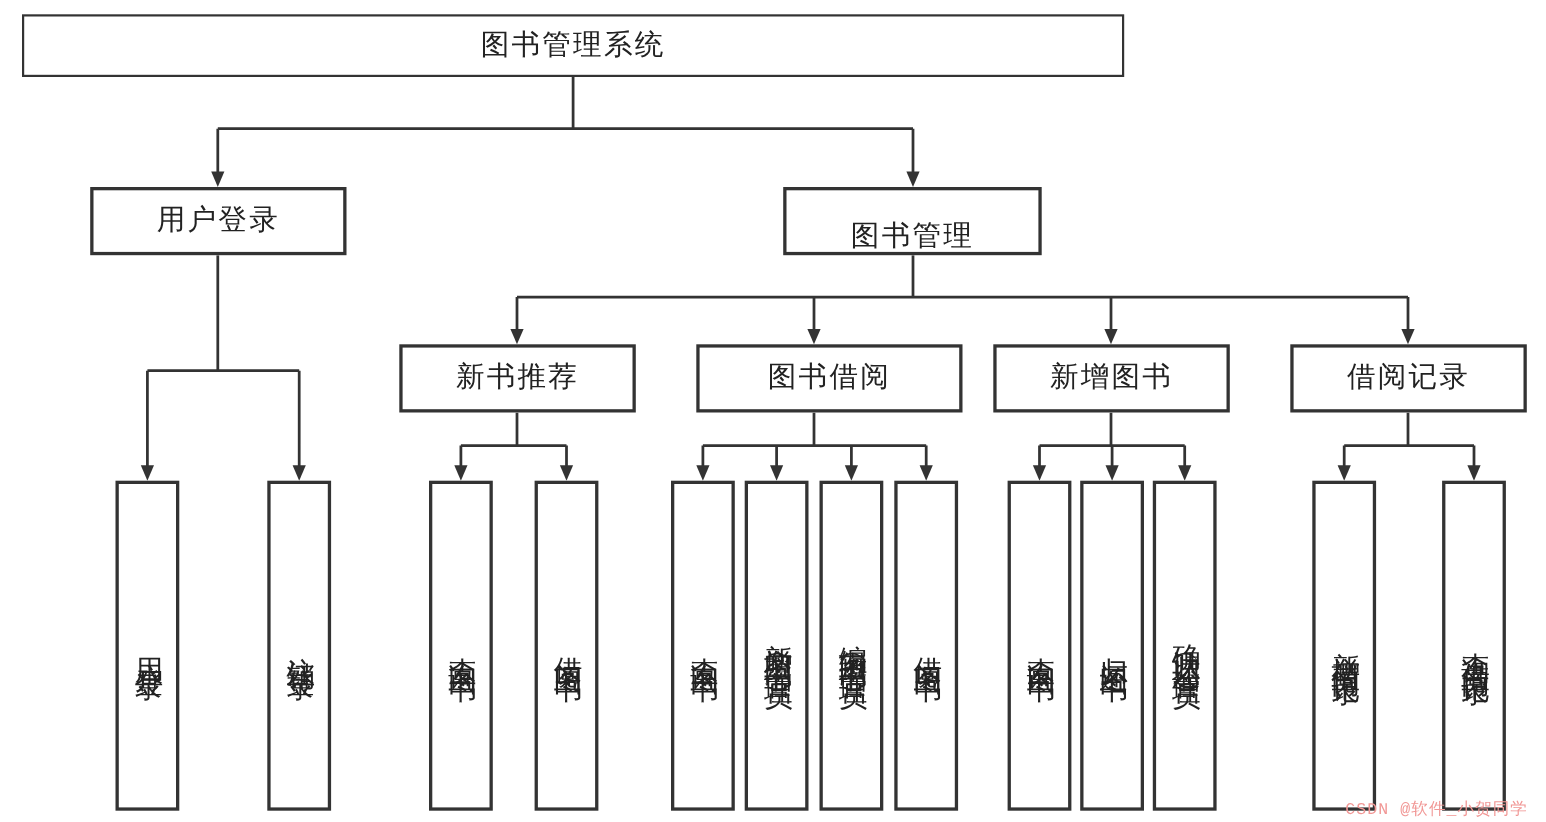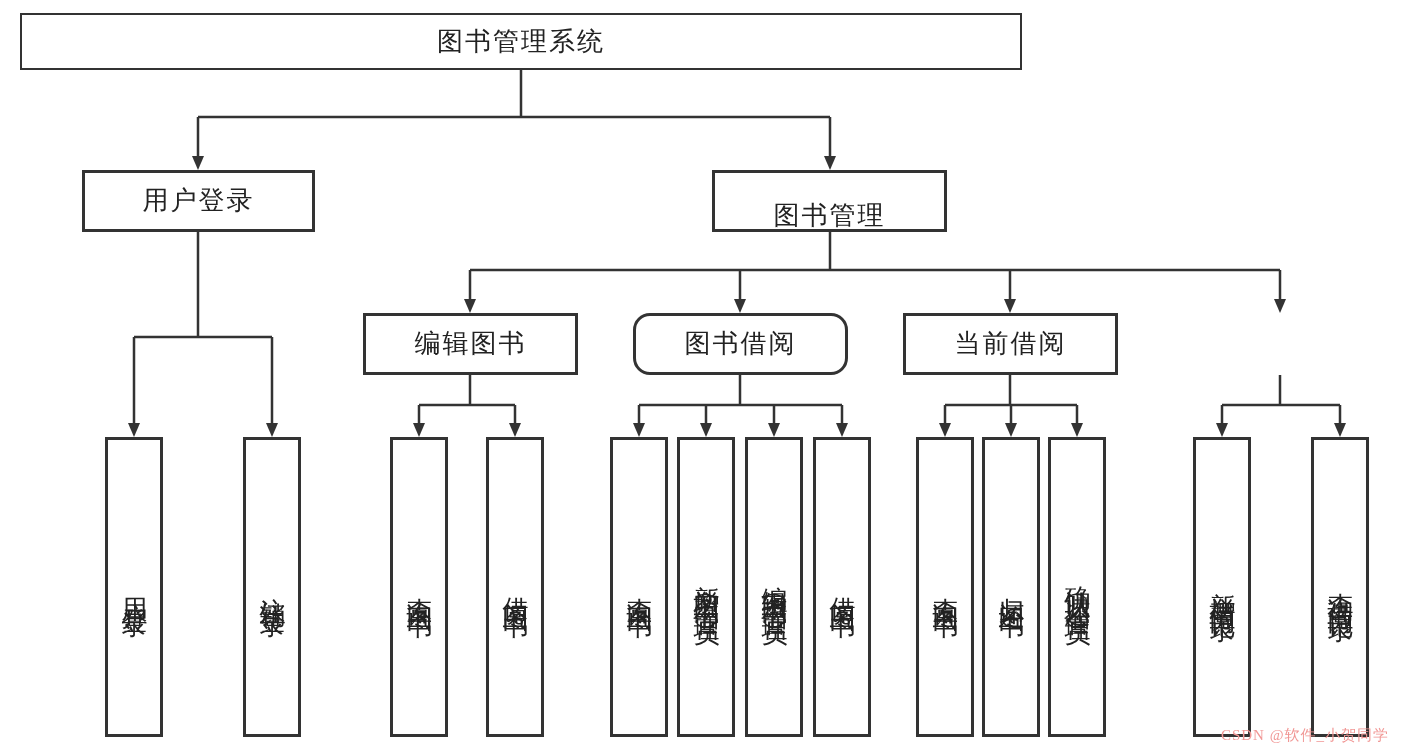--- a/index.html
+++ b/index.html
@@ -6,21 +6,21 @@
     margin: 0;
     padding: 0;
     background: #ffffff;
   }
   .canvas {
     position: relative;
     width: 1405px;
     height: 747px;
     background: #ffffff;
     overflow: hidden;
-    font-family: Liberation Serif, serif;
+    font-family: Liberation Mono, monospace;
     color: #222222;
   }
   .wires {
     position: absolute;
     left: 0;
     top: 0;
     width: 1405px;
     height: 747px;
   }
   .node {
@@ -107,27 +107,30 @@
   </div>
 
   <div class="node" style="left:82px; top:170px; width:233px; height:62px;">
     <span class="lbl">用户登录</span>
   </div>
   <div class="node" style="left:712px; top:170px; width:235px; height:62px;align-items:flex-end;">
     <span class="lbl">图书管理</span>
   </div>
 
   <div class="node" style="left:363px; top:313px; width:215px; height:62px;">
-    <span class="lbl">编辑图书</span>
+    <span class="lbl">新书推荐</span>
   </div>
-  <div class="node" style="left:633px; top:313px; width:215px; height:62px;border-radius:17px;">
+  <div class="node" style="left:633px; top:313px; width:242px; height:62px;">
     <span class="lbl">图书借阅</span>
   </div>
   <div class="node" style="left:903px; top:313px; width:215px; height:62px;">
-    <span class="lbl">当前借阅</span>
+    <span class="lbl">新增图书</span>
+  </div>
+  <div class="node" style="left:1173px; top:313px; width:215px; height:62px;">
+    <span class="lbl">借阅记录</span>
   </div>
 
   <div class="node leaf" style="left:105px;">
     <span class="lbl">用户登录</span>
   </div>
   <div class="node leaf" style="left:243px;">
     <span class="lbl">注销登录</span>
   </div>
 
   <div class="node leaf" style="left:390px;">

